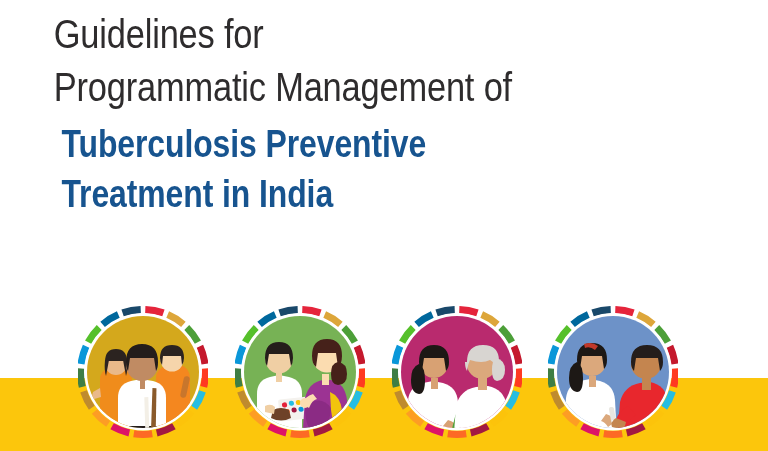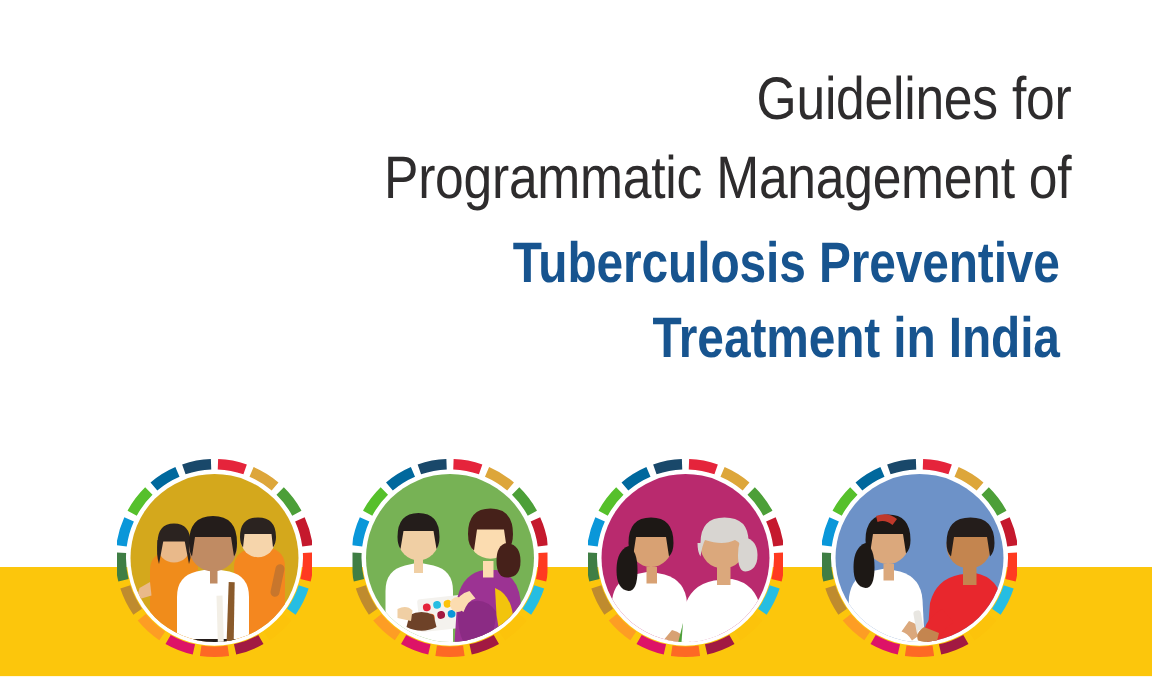--- a/index.html
+++ b/index.html
@@ -25,22 +25,21 @@
     left: 0;
     width: 768px;
     bottom: 0;
     height: 73px;
   }
   .title-block {
     position: absolute;
     left: 0;
     top: 14px;
     width: 768px;
-    text-align: right;
-    margin-top: 32px;
+    text-align: left;
   }
   .t-line {
     display: block;
     font-family: "Liberation Sans Narrow", "Liberation Sans", sans-serif;
     font-stretch: condensed;
     line-height: 1.0;
     white-space: nowrap;
   }
   .t-plain {
     color: #2e2c2d;

